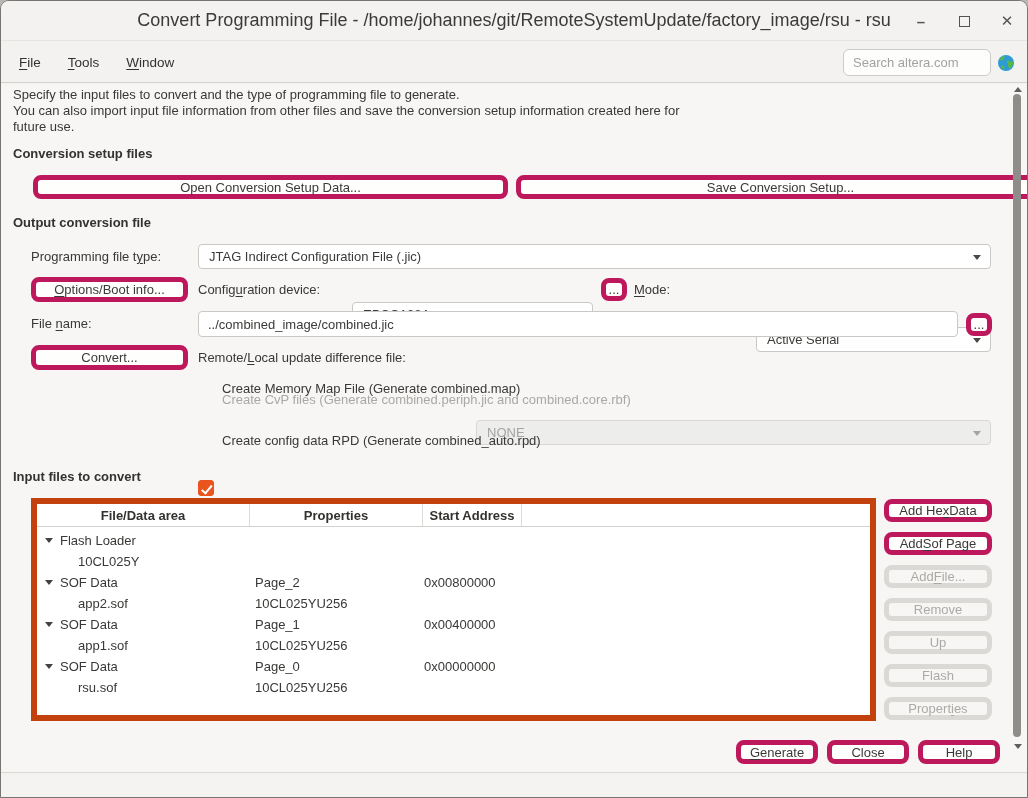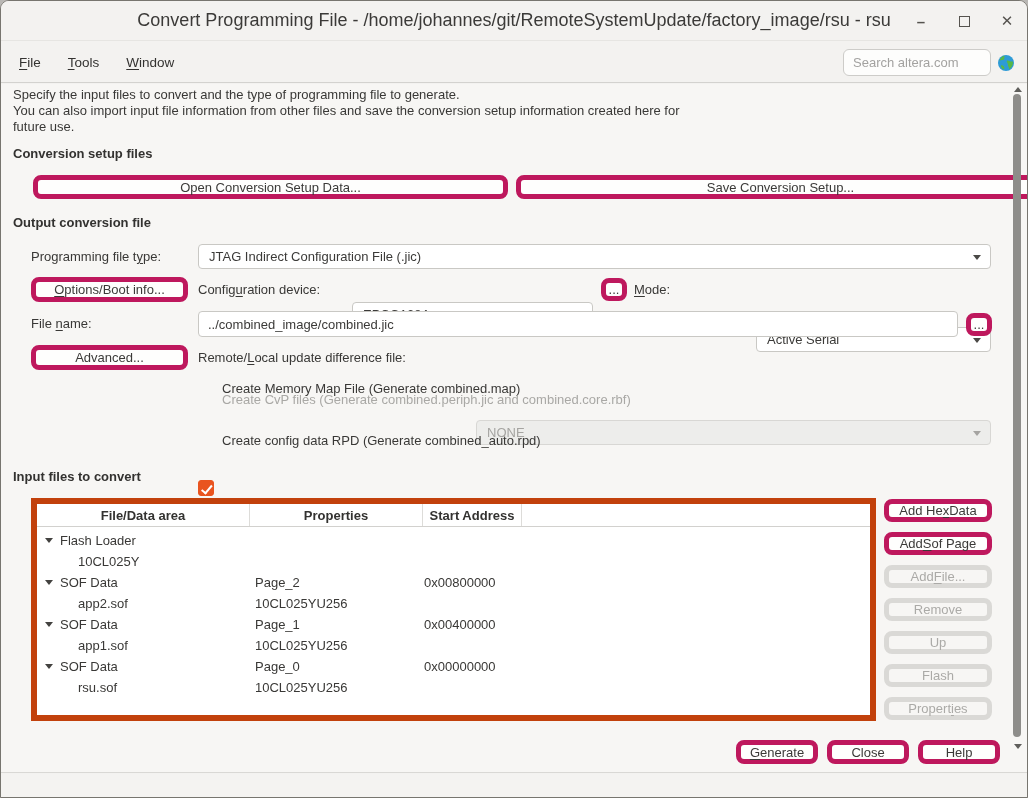--- a/index.html
+++ b/index.html
@@ -130,21 +130,21 @@
     <div class="abs txt" style="left:633px;top:198px;"><u>M</u>ode:</div>
     <div class="abs select" style="left:755px;top:193px;width:235px;height:25px;">
       <span>Active Serial</span>
       <i class="arr"></i>
     </div>
 
     <div class="abs txt" style="left:30px;top:232px;">File <u>n</u>ame:</div>
     <input class="abs field" style="left: 197px; top: 227px; width: 760px; height: 26px;" value="../combined_image/combined.jic">
     <div class="abs btn" style="left:965px;top:229px;width:26px;height:23px;">...</div>
 
-    <div class="abs btn" style="left:30px;top:261px;width:157px;height:25px;">Advanced...</div>
+    <div class="abs btn" style="left:30px;top:261px;width:157px;height:25px;">Convert...</div>
     <div class="abs txt" style="left:197px;top:266px;">Remote/<u>L</u>ocal update difference file:</div>
     <div class="abs select disabled" style="left:475px;top:261px;width:515px;height:25px;">
       <span>NONE</span>
       <i class="arr"></i>
     </div>
 
     <div class="abs checkbox checked" style="left:197px;top:296px;"></div>
     <div class="abs txt" style="left:221px;top:297px;">Create Memory Map File (Generate combined.map)</div>
 
     <div class="abs txt gray" style="left:221px;top:308px;">Create CvP files (Generate combined.periph.jic and combined.core.rbf)</div>

